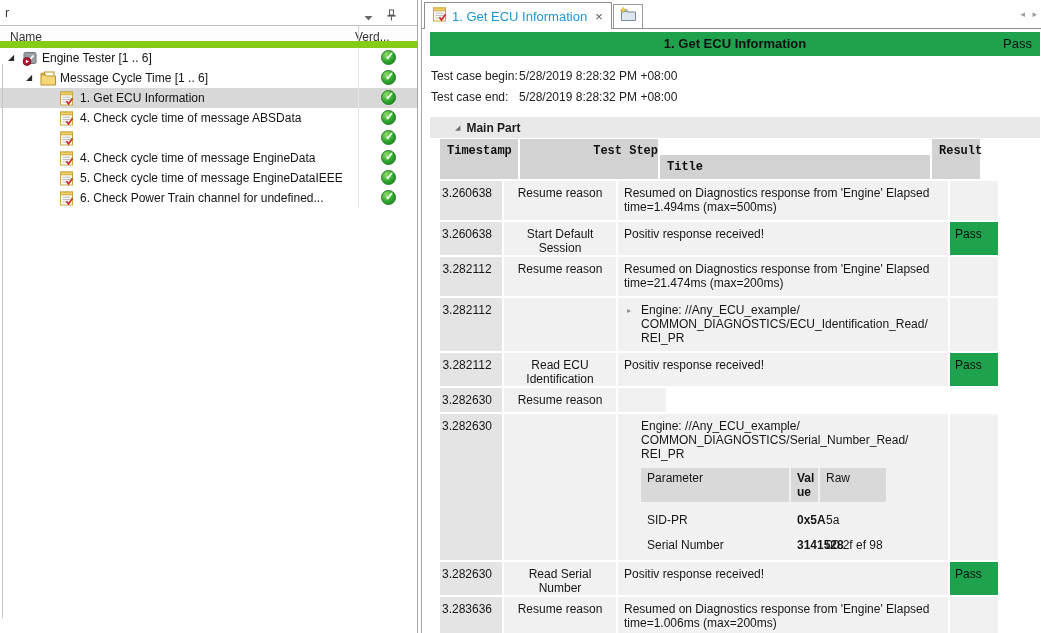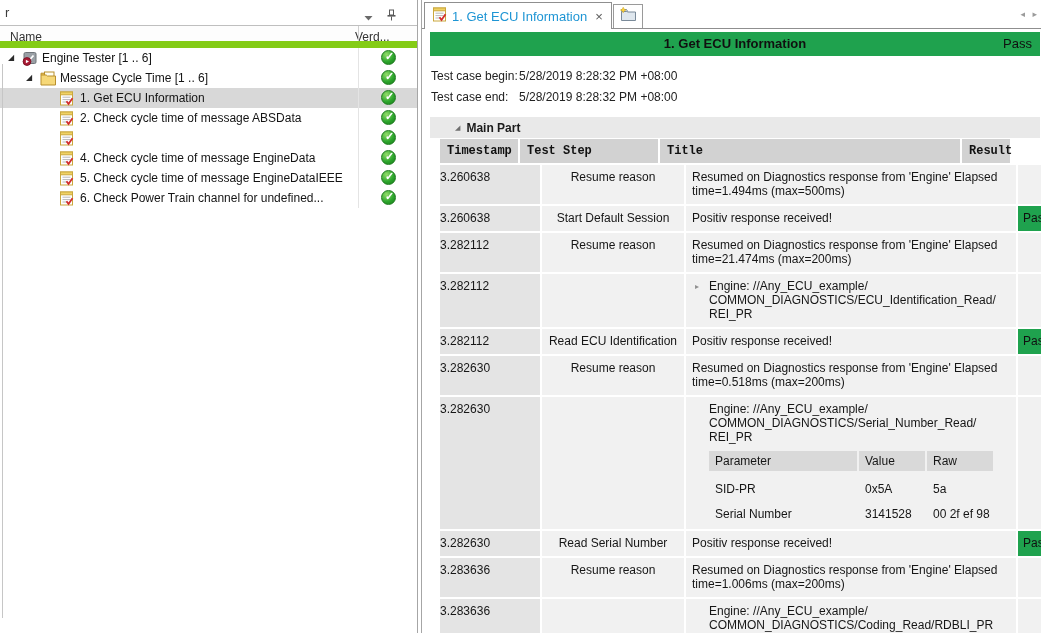--- a/index.html
+++ b/index.html
@@ -52,37 +52,37 @@
   .meta-label { display:inline-block; width:88px; }
 
   .section-bar { margin:13px 1px 0 8px; height:21px; background:#e9e9e9; font-size:12px; font-weight:bold;
     display:flex; align-items:center; gap:6px; padding-left:25px; color:#1c1c1c; }
   .sec-tri { font-size:7px; color:#707070; font-weight:normal; }
 
   .steps { margin:1px 1px 0 18px; }
   .thead { display:flex; gap:2px; font-weight:bold; font-size:12px; margin-bottom:2px; color:#111;font-family:Liberation Mono, monospace; }
   .th { background:#d2d2d2; padding:5px 0 5px 7px; }
   .w-ts { width:78px; flex:none; }
-  .w-step { width:138px; flex:none; }
-  .w-title { width:300px; flex:none; }
+  .w-step { width:138px; flex:none;text-align:right; }
+  .w-title { width:270px; flex:none;margin-top:16px; }
   .w-res { width:48px; flex:none; }
   .trow { display:flex; gap:2px; margin-bottom:2px; font-size:12px; min-height:24px; color:#161616; }
-  .c-ts { width:100px; flex:none; background:#e4e4e4; text-align:left; padding:5px 8px 0 0; }
-  .c-step { width:142px; flex:none; background:#f1f1f1; text-align:center; padding:5px 2px 0 2px; }
+  .c-ts { width:62px; flex:none; background:#e4e4e4; text-align:center; padding:5px 8px 0 0; }
+  .c-step { width:112px; flex:none; background:#f1f1f1; text-align:center; padding:5px 2px 0 2px; }
   .c-title { width:330px; flex:none; background:#f1f1f1; padding:5px 6px 6px 6px; line-height:14px; overflow-wrap:break-word; }
   .c-res { width:48px; flex:none; background:#f1f1f1; }
   .c-res.pass { background:var(--green); padding:5px 0 0 5px; color:#101010; }
   .pathline { position:relative; padding-left:17px; }
   .colmark { position:absolute; left:3px; top:1px; font-size:8px; color:#8f8f8f; }
   .ptable { margin:7px 0 2px 17px; }
   .prow { display:flex; gap:2px; }
   .phead .pc { background:#d9d9d9; padding:3px 0 3px 6px; }
   .pdata .pc { padding:11px 0 0 6px; white-space:nowrap; }
   .pc0 { width:148px; flex:none; }
-  .pc1 { width:66px; flex:none; }
+  .pc1 { width:27px; flex:none;font-weight:bold; }
   .pc2 { width:66px; flex:none; }
 </style>
 </head>
 <body>
 
 <div id="root">
 
   <aside id="left-panel">
     <div class="panel-titlebar">
       <span class="panel-title">r</span>
@@ -149,21 +149,21 @@
           <span class="ticon">
             <svg width="14" height="15" viewBox="0 0 14 15">
               <rect x="0.5" y="1" width="12" height="13" fill="#fff" stroke="#caa73c"></rect>
               <rect x="0.5" y="1" width="12" height="2.8" fill="#f0d264" stroke="#caa73c"></rect>
               <line x1="2.5" y1="6.2" x2="10.5" y2="6.2" stroke="#b9b9b9"></line>
               <line x1="2.5" y1="8.6" x2="10.5" y2="8.6" stroke="#b9b9b9"></line>
               <line x1="2.5" y1="11" x2="6.8" y2="11" stroke="#b9b9b9"></line>
               <path d="M6.5 10.3 l2 2.6 4-5.6" stroke="#d22d2d" stroke-width="1.8" fill="none"></path>
             </svg>
           </span>
-          <span class="tlabel">2. Check cycle time of message ABSData</span>
+          <span class="tlabel">4. Check cycle time of message ABSData</span>
           <span class="verdict"></span>
         </div>
         <div class="tree-row">
           <span class="ind" style="width:60px"></span>
           <span class="ticon">
             <svg width="14" height="15" viewBox="0 0 14 15">
               <rect x="0.5" y="1" width="12" height="13" fill="#fff" stroke="#caa73c"></rect>
               <rect x="0.5" y="1" width="12" height="2.8" fill="#f0d264" stroke="#caa73c"></rect>
               <line x1="2.5" y1="6.2" x2="10.5" y2="6.2" stroke="#b9b9b9"></line>
               <line x1="2.5" y1="8.6" x2="10.5" y2="8.6" stroke="#b9b9b9"></line>
@@ -302,21 +302,20 @@
             </div>
             <div class="trow">
               <div class="c-ts">3.282112</div>
               <div class="c-step">Read ECU Identification</div>
               <div class="c-title">Positiv response received!</div>
               <div class="c-res pass">Pass</div>
             </div>
             <div class="trow">
               <div class="c-ts">3.282630</div>
               <div class="c-step">Resume reason</div>
-              <div class="c-title">Resumed on Diagnostics response from 'Engine' Elapsed time=0.518ms (max=200ms)</div>
               <div class="c-res"></div>
             </div>
             <div class="trow">
               <div class="c-ts">3.282630</div>
               <div class="c-step"></div>
               <div class="c-title">
                 <div class="pathline">Engine: /<wbr>/<wbr>Any_ECU_example/<wbr>COMMON_DIAGNOSTICS/<wbr>Serial_Number_Read/<wbr>REI_PR</div>
                 <div class="ptable">
                   <div class="prow phead">
                     <div class="pc pc0">Parameter</div>

